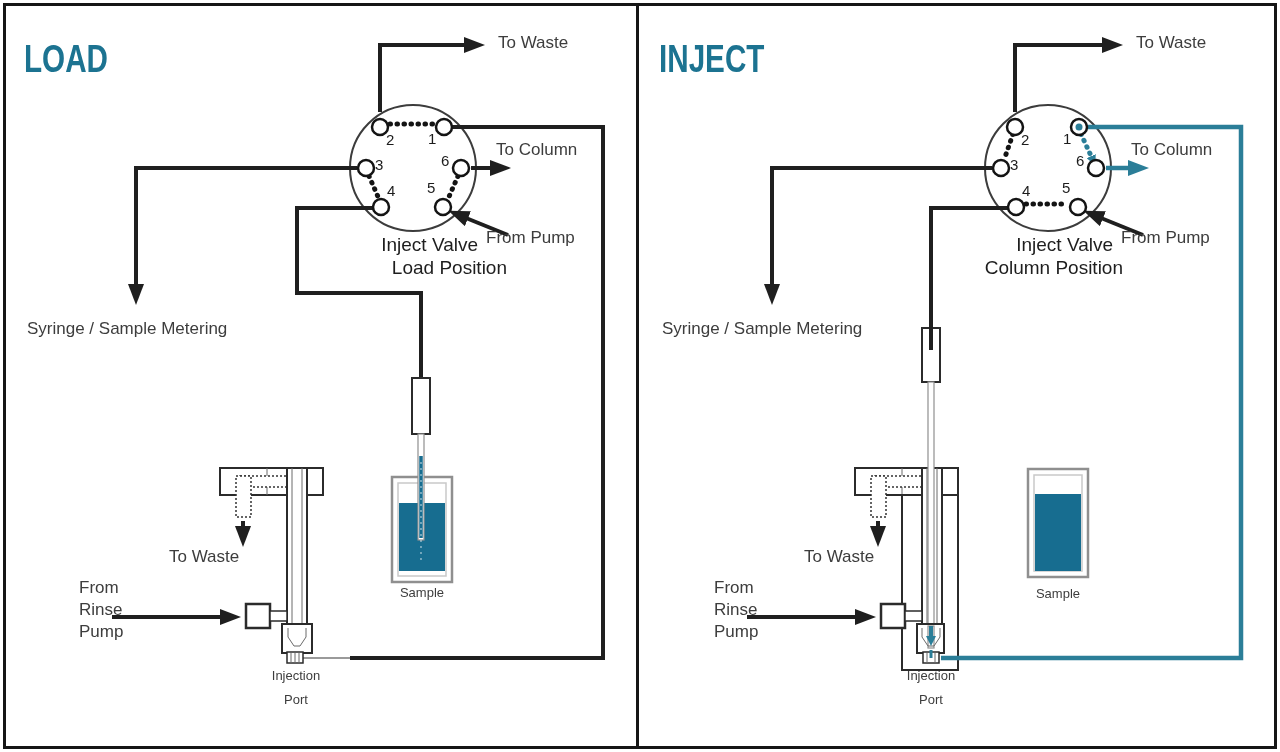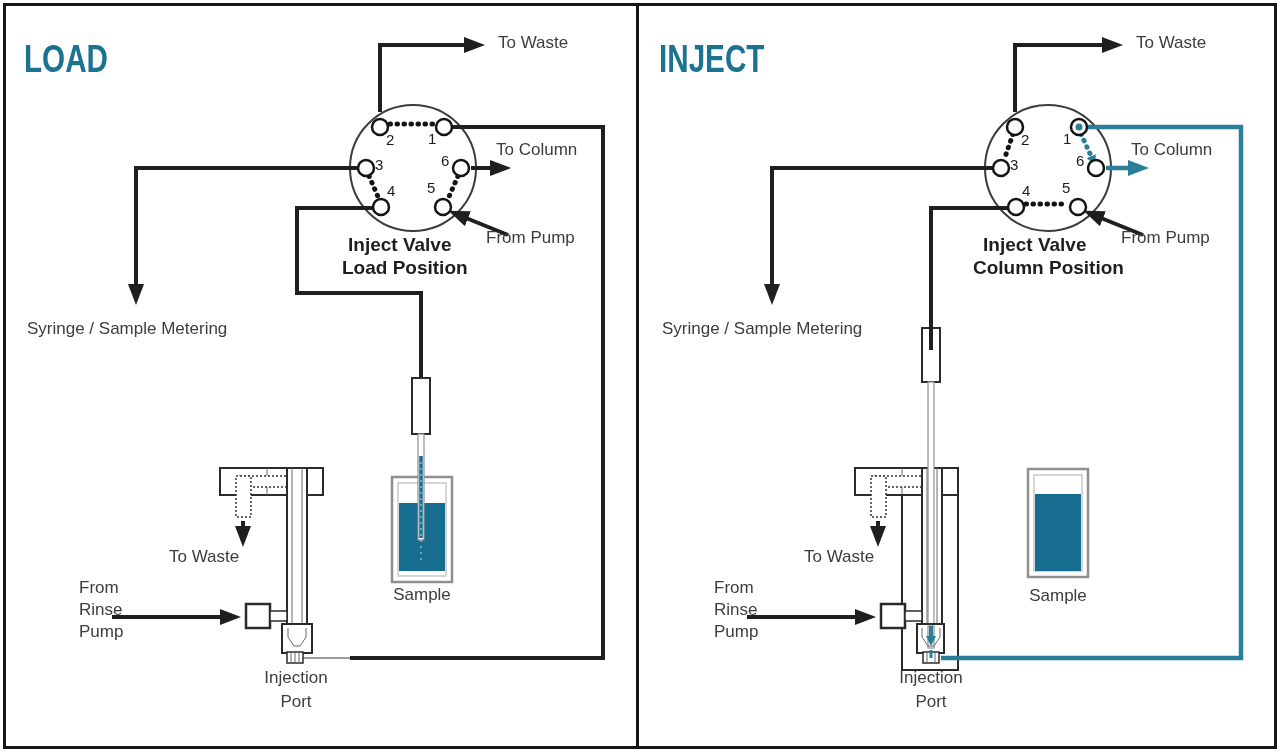--- a/index.html
+++ b/index.html
@@ -8,22 +8,22 @@
   }
   html,body{margin:0;padding:0;background:#fff;}
   body{font-family:"Liberation Sans",sans-serif;}
   #stage{position:relative;width:1280px;height:752px;background:#fff;overflow:hidden;}
   .frame{position:absolute;left:3px;top:3px;width:1268px;height:740px;border:3px solid #161616;}
   .divider{position:absolute;left:636px;top:3px;width:3px;height:746px;background:#161616;}
   #art{position:absolute;left:0;top:0;}
   .title{position:absolute;font-size:38px;font-weight:bold;color:var(--accent);
          transform:scaleX(.78);transform-origin:0 0;white-space:nowrap;letter-spacing:0;}
   .lbl{position:absolute;font-size:17px;color:var(--text);white-space:nowrap;}
-  .lblc{position:absolute;font-size:17px;color:var(--text);text-align:center;white-space:nowrap;}
-  .cap{position:absolute;font-size:19px;color:#1e1e1e;text-align:left;white-space:nowrap;font-weight:bold;}
+  .lblc{position:absolute;font-size:13px;color:var(--text);text-align:center;white-space:nowrap;}
+  .cap{position:absolute;font-size:19px;color:#1e1e1e;text-align:right;white-space:nowrap;}
   .num{position:absolute;font-size:15px;color:#1c1c1c;white-space:nowrap;}
   
   .tube{stroke:var(--line);stroke-width:4;fill:none;}
   .tubeTeal{stroke:var(--tube);stroke-width:4.5;fill:none;}
   .thinGray{stroke:#9a9a9a;stroke-width:2;fill:none;}
   .rotor{stroke:#141414;stroke-width:5;stroke-dasharray:.5 6.5;stroke-linecap:round;fill:none;}
   .rotorTeal{stroke:var(--tube);stroke-width:5;stroke-dasharray:.5 6.5;stroke-linecap:round;fill:none;}
   .valveBody{fill:#fff;stroke:#3c3c3c;stroke-width:2;}
   .port{fill:#fff;stroke:#141414;stroke-width:2.5;}
   .part{fill:#fff;stroke:#2b2b2b;stroke-width:2;}
@@ -167,21 +167,21 @@
       <circle class="port" cx="1078" cy="207" r="8"></circle>
       <circle cx="1079" cy="127" r="3.5" fill="var(--tube)"></circle>
     </g>
   </svg>
 
   <div class="title" style="left:24px;top:38px;">LOAD</div>
   <div class="lbl" style="left:498px;top:33px;">To Waste</div>
   <div class="lbl" style="left:496px;top:140px;">To Column</div>
   <div class="lbl" style="left:486px;top:228px;">From Pump</div>
   <div class="cap" style="left:348px;top:234px;width:130px;">Inject Valve</div>
-  <div class="cap" style="left:342px;top:257px;width:150px;">Load Position</div>
+  <div class="cap" style="left:357px;top:257px;width:150px;">Load Position</div>
   <div class="lbl" style="left:27px;top:319px;">Syringe / Sample Metering</div>
   <div class="lbl" style="left:169px;top:547px;">To Waste</div>
   <div class="lbl" style="left:79px;top:578px;">From</div>
   <div class="lbl" style="left:79px;top:600px;">Rinse</div>
   <div class="lbl" style="left:79px;top:622px;">Pump</div>
   <div class="lblc" style="left:246px;top:668px;width:100px;">Injection</div>
   <div class="lblc" style="left:246px;top:692px;width:100px;">Port</div>
   <div class="lblc" style="left:386px;top:585px;width:72px;">Sample</div>
   <div class="num" style="left:386px;top:131px;">2</div>
   <div class="num" style="left:428px;top:130px;">1</div>

